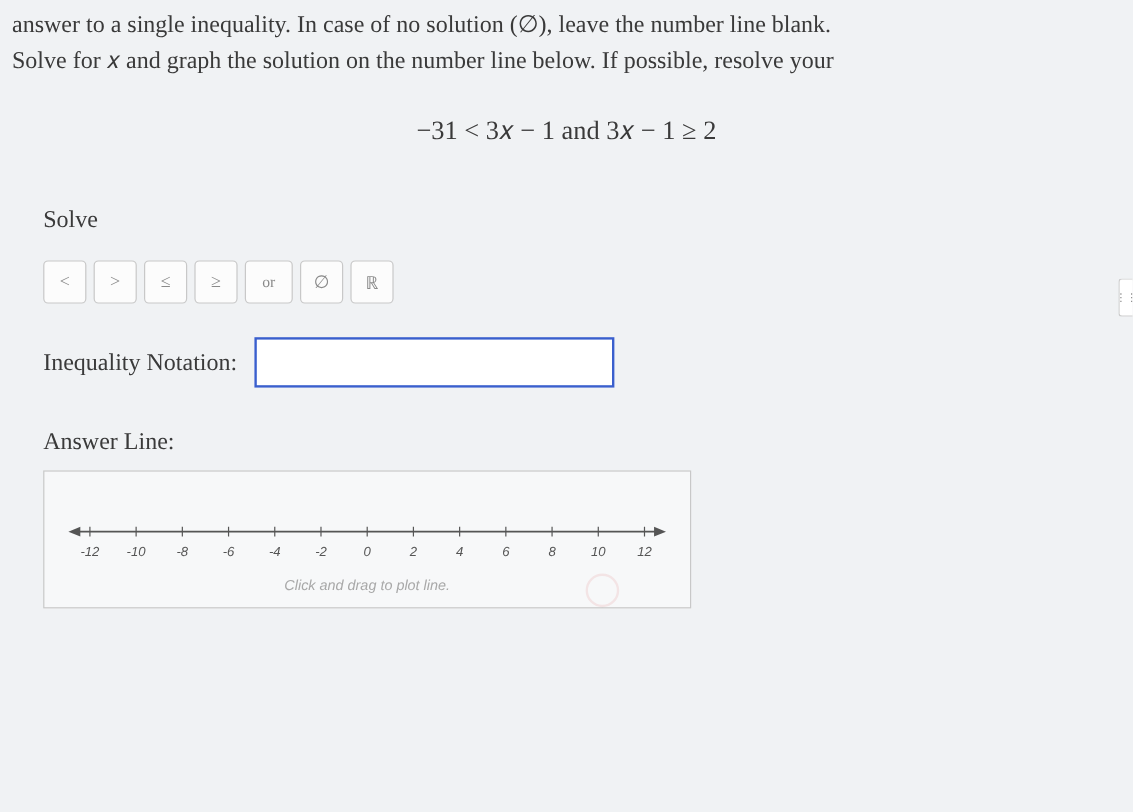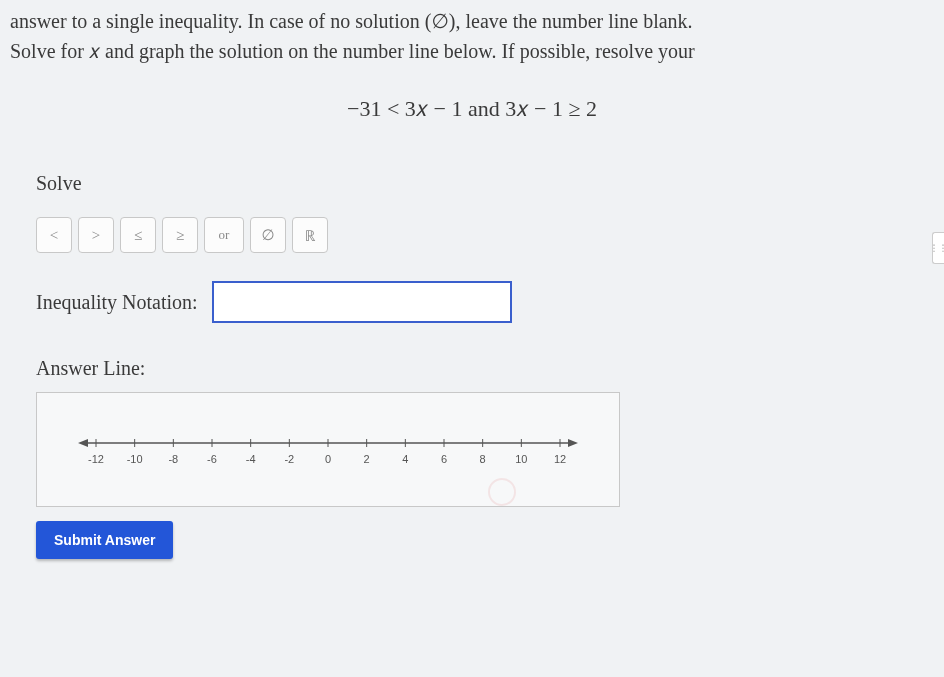--- a/index.html
+++ b/index.html
@@ -63,24 +63,25 @@
     border: 2px solid #3a5fcd;
     background: #fff;
     font-size: 18px;
     padding: 4px 8px;
     font-family: Georgia, serif;
   }
   .numline-label { font-size: 20px; margin-bottom: 12px; }
   .numline-box {
     border: 1px solid #c8c8c8;
     background: #f7f8f9;
-    width: 584px;
+    width: 540px;
     height: 115px;
     padding: 36px 18px 10px 18px;
     position: relative;
+    font-style: italic;
   }
   .numline-svg { width: 100%; height: 50px; display: block; }
   .numline-caption {
     text-align: center;
     font-size: 12px;
     color: #a8a8a8;
     margin-top: 2px;
     font-family: Arial, sans-serif;
   }
   .submit-btn {
@@ -176,19 +177,19 @@
           <line x1="368" x2="368" y1="10" y2="18" stroke="#555" stroke-width="1"></line>
           <text x="368" y="34" text-anchor="middle" font-size="11" font-family="Arial, sans-serif" fill="#555">6</text>
           <line x1="406.6666666666667" x2="406.6666666666667" y1="10" y2="18" stroke="#555" stroke-width="1"></line>
           <text x="406.6666666666667" y="34" text-anchor="middle" font-size="11" font-family="Arial, sans-serif" fill="#555">8</text>
           <line x1="445.3333333333333" x2="445.3333333333333" y1="10" y2="18" stroke="#555" stroke-width="1"></line>
           <text x="445.3333333333333" y="34" text-anchor="middle" font-size="11" font-family="Arial, sans-serif" fill="#555">10</text>
           <line x1="484" x2="484" y1="10" y2="18" stroke="#555" stroke-width="1"></line>
           <text x="484" y="34" text-anchor="middle" font-size="11" font-family="Arial, sans-serif" fill="#555">12</text>
         </g>
     </svg>
+    <div class="numline-caption">Click and drag to plot line.</div>
   </div>
 
-  <button class="submit-btn">Submit Answer</button>
 </div>
 
 <div class="keypad-tab">⋮⋮</div>
 <div class="watermark"></div>
 
 </body></html>

